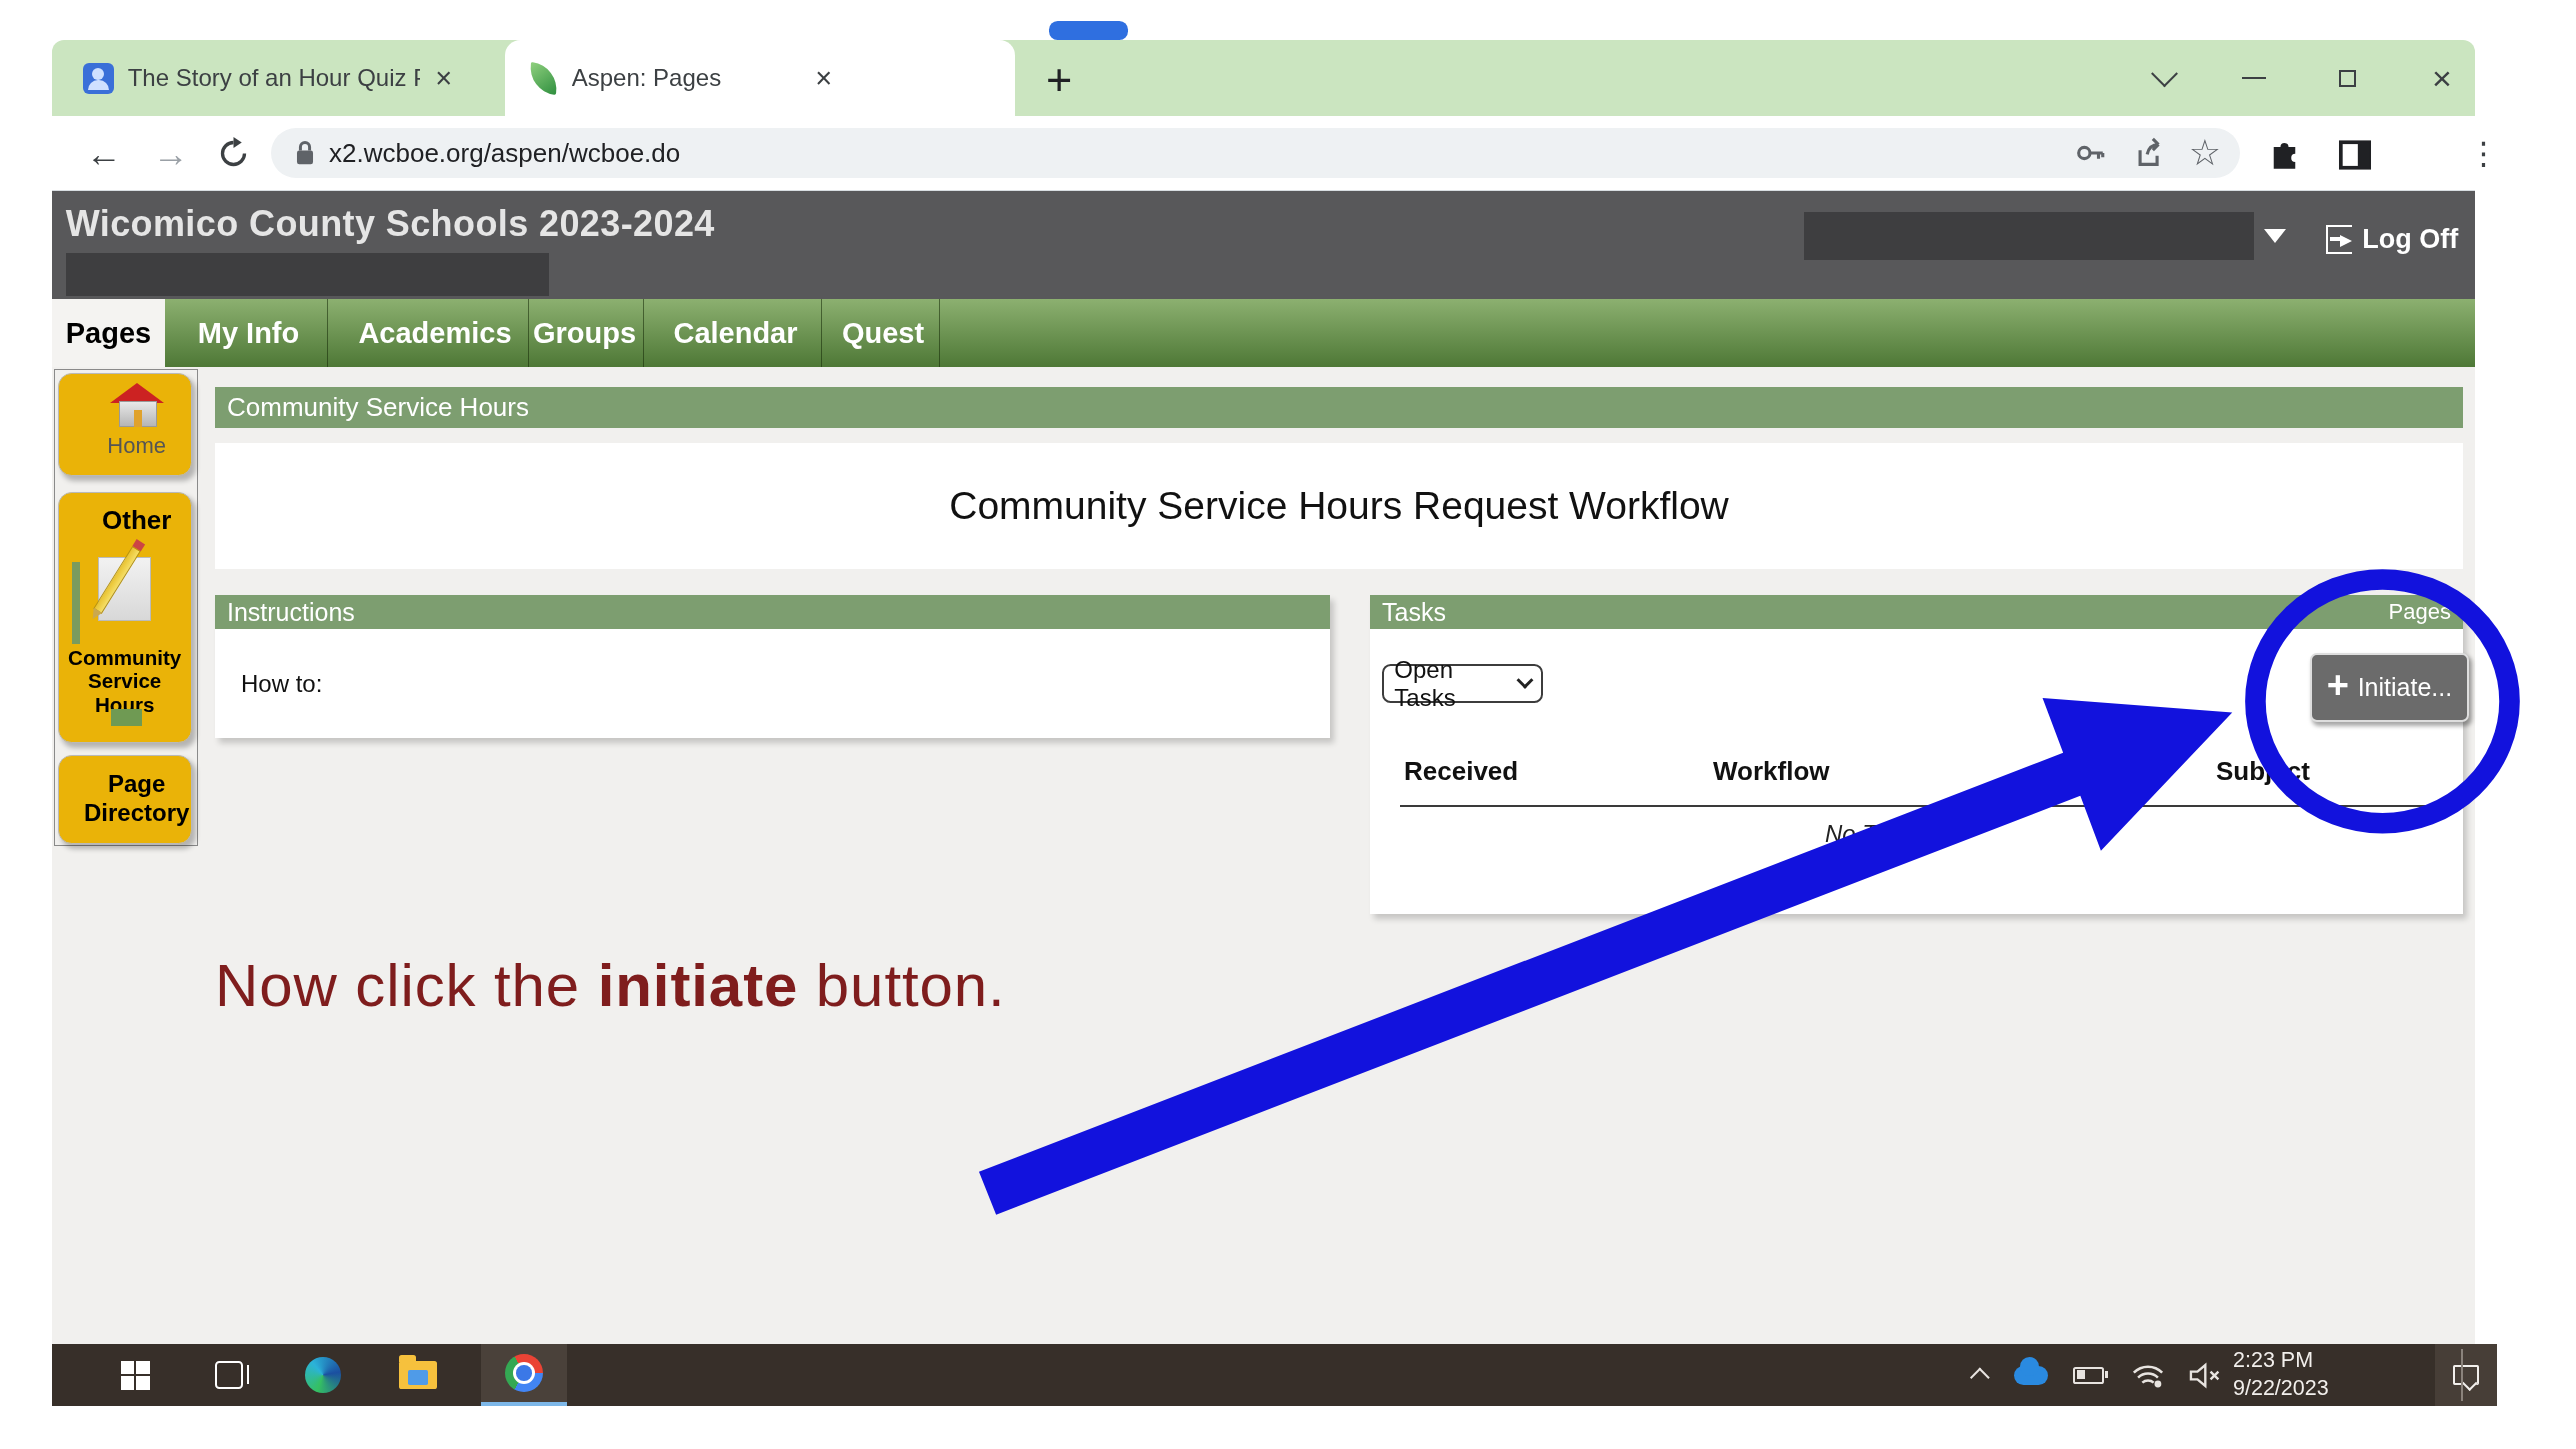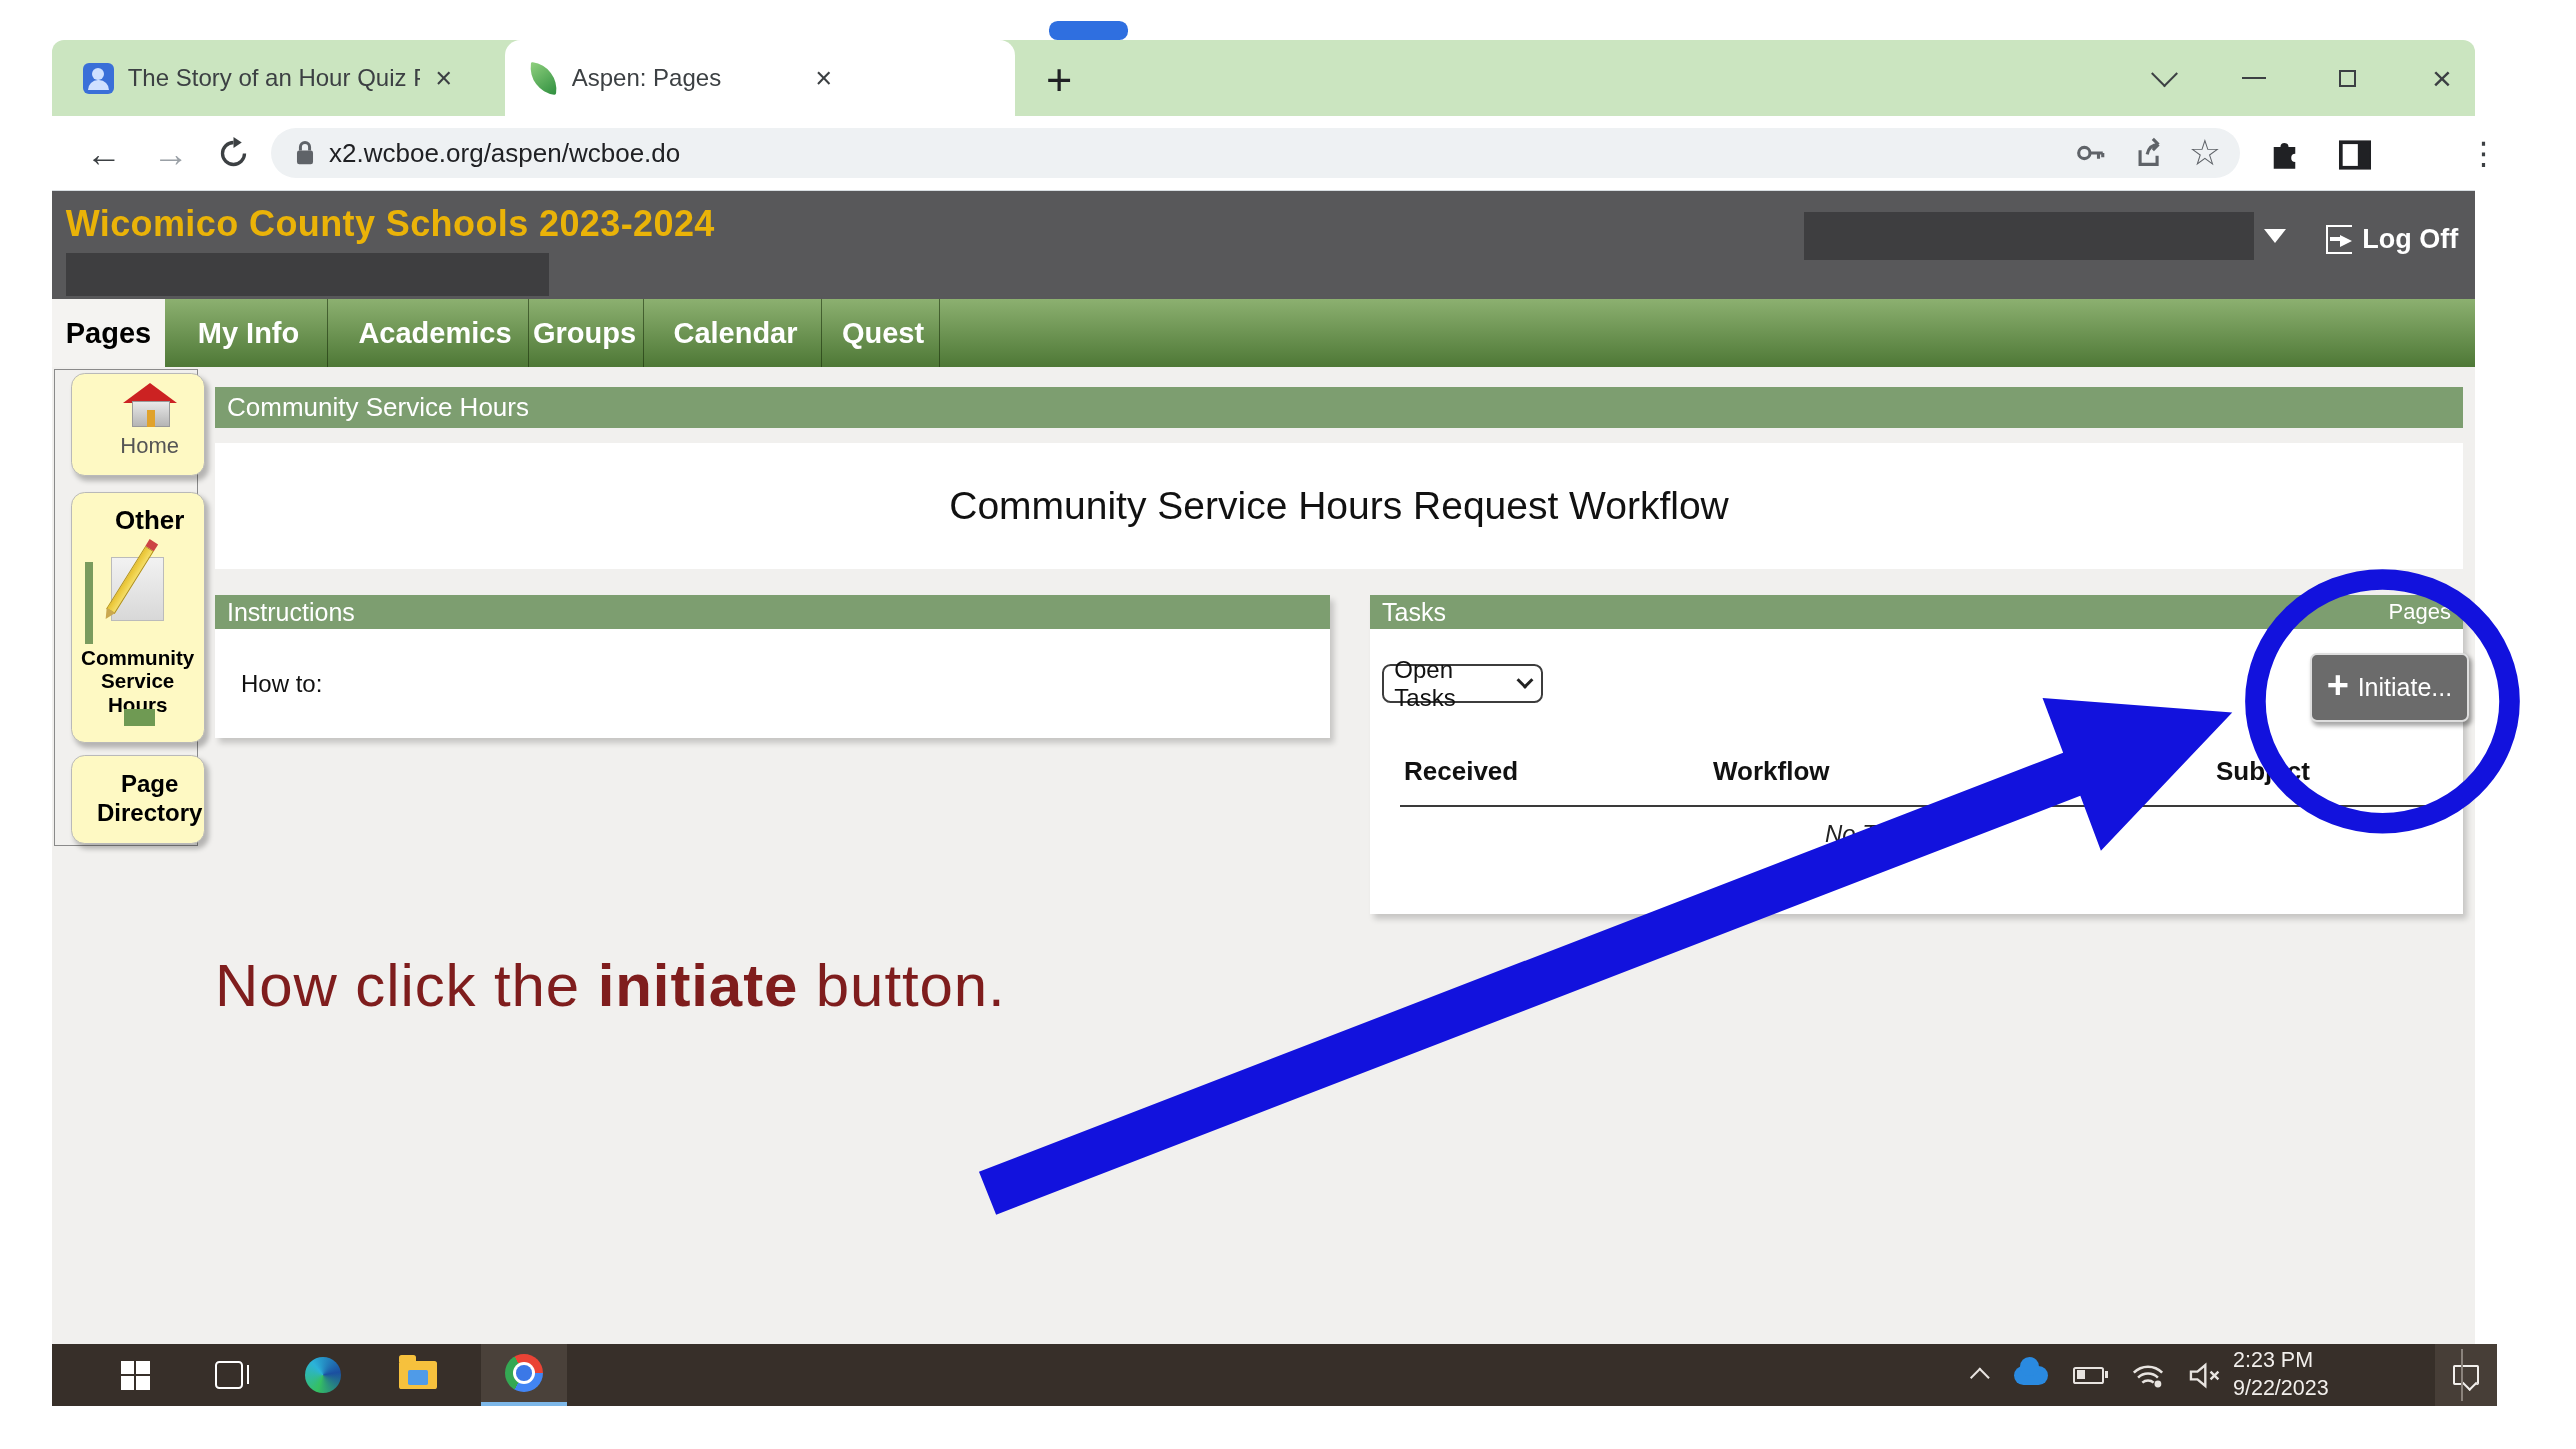--- a/index.html
+++ b/index.html
@@ -34,41 +34,41 @@
   .urlpill { position:absolute; left:219px; top:12px; width:1969px; height:50px; border-radius:25px; background:#eef1f3;
              display:flex; align-items:center; }
   .url-text { font-size:26px; color:#202124; margin-left:12px; }
   .tool-ic { display:flex; align-items:center; justify-content:center; }
   .avatar { position:absolute; left:2349px; top:131px; width:45px; height:45px; border-radius:50%; background:#1b6fc9;
             color:#fff; font-size:24px; display:flex; align-items:center; justify-content:center; }
   .dots { position:absolute; left:2416px; top:0px; height:75px; display:flex; align-items:center; font-size:31px; color:#3c4043;}
 
   
   .siteheader { left:52px; top:191px; width:2423px; height:108px; background:#58585a; }
-  .sitetitle { position:absolute; left:13.7px; top:12px; color:#eab308; font-size:36px; font-weight:bold; letter-spacing:0.4px;}
+  .sitetitle { position:absolute; left:13.7px; top:12px; color:#e5e5e5; font-size:36px; font-weight:bold; letter-spacing:0.4px;}
   .redact1 { position:absolute; left:13.7px; top:62px; width:483px; height:43px; background:#3e3e40; }
   .redact2 { position:absolute; left:1752px; top:20.6px; width:450px; height:48px; background:#3e3e40; }
   .caret-down { position:absolute; left:2212px; top:38px; width:0; height:0;
                 border-left:11px solid transparent; border-right:11px solid transparent; border-top:14.6px solid #ffffff; }
   .logoff { position:absolute; left:2274px; top:33px; display:flex; align-items:center; color:#fff; font-size:27px; font-weight:bold; }
   .logoff-ic { width:26px; height:29px; border:2.6px solid #fff; border-right:none; margin-right:10.3px; position:relative; }
   .logoff-ic::after { content:""; position:absolute; left:12px; top:7.7px; width:0; height:0;
                 border-top:6.9px solid transparent; border-bottom:6.9px solid transparent; border-left:12px solid #fff; }
   .logoff-ic::before { content:""; position:absolute; left:1.7px; top:10.3px; width:12px; height:3.4px; background:#fff; }
 
   .navbar { left:52px; top:299px; width:2423px; height:68px; background:linear-gradient(#8cb070,#4e7836); }
   .navtab { position:absolute; top:0; height:68px; display:flex; align-items:center; justify-content:center;
             color:#fff; font-size:29px; font-weight:bold; border-right:1.7px solid rgba(20,40,5,0.55); }
   .navtab.active { background:#f4f3f1; color:#000; border-right:none; }
 
   .content { left:52px; top:367px; width:2423px; height:977px; background:#f1f0ee; }
 
   
   .sidebox { position:absolute; left:1.7px; top:1.7px; width:144px; height:477px; border:1.7px solid #8a8a8a; }
-  .card { position:absolute; left:16px; width:134px; background:#fef9c3; border:1.7px solid #b9b9b9; border-radius:13.7px;
+  .card { position:absolute; left:3px; width:134px; background:#eab308; border:1.7px solid #b9b9b9; border-radius:13.7px;
           box-shadow:3.4px 4.3px 5.2px rgba(0,0,0,0.25); text-align:center;padding-left:24px; }
   .card-home { top:3.4px; height:103px; }
   .home-label { color:#555; font-size:22px; margin-top:5.2px; }
   .house { width:50px; height:43px; margin:10.3px auto 0; position:relative; }
   .house-roof { position:absolute; left:-1.7px; top:-1.7px; width:0; height:0;
                 border-left:27px solid transparent; border-right:27px solid transparent; border-bottom:20.6px solid #cc2222; }
   .house-body { position:absolute; left:6.9px; top:17px; width:38px; height:26px; background:linear-gradient(#e8e8e8,#b5b5b5); border:0.9px solid #999;}
   .house-door { position:absolute; left:22px; top:26px; width:8.6px; height:17px; background:#e0a22c; }
   .card-other { top:122px; height:251px; }
   .other-label { font-size:26px; font-weight:bold; margin-top:12px; }

